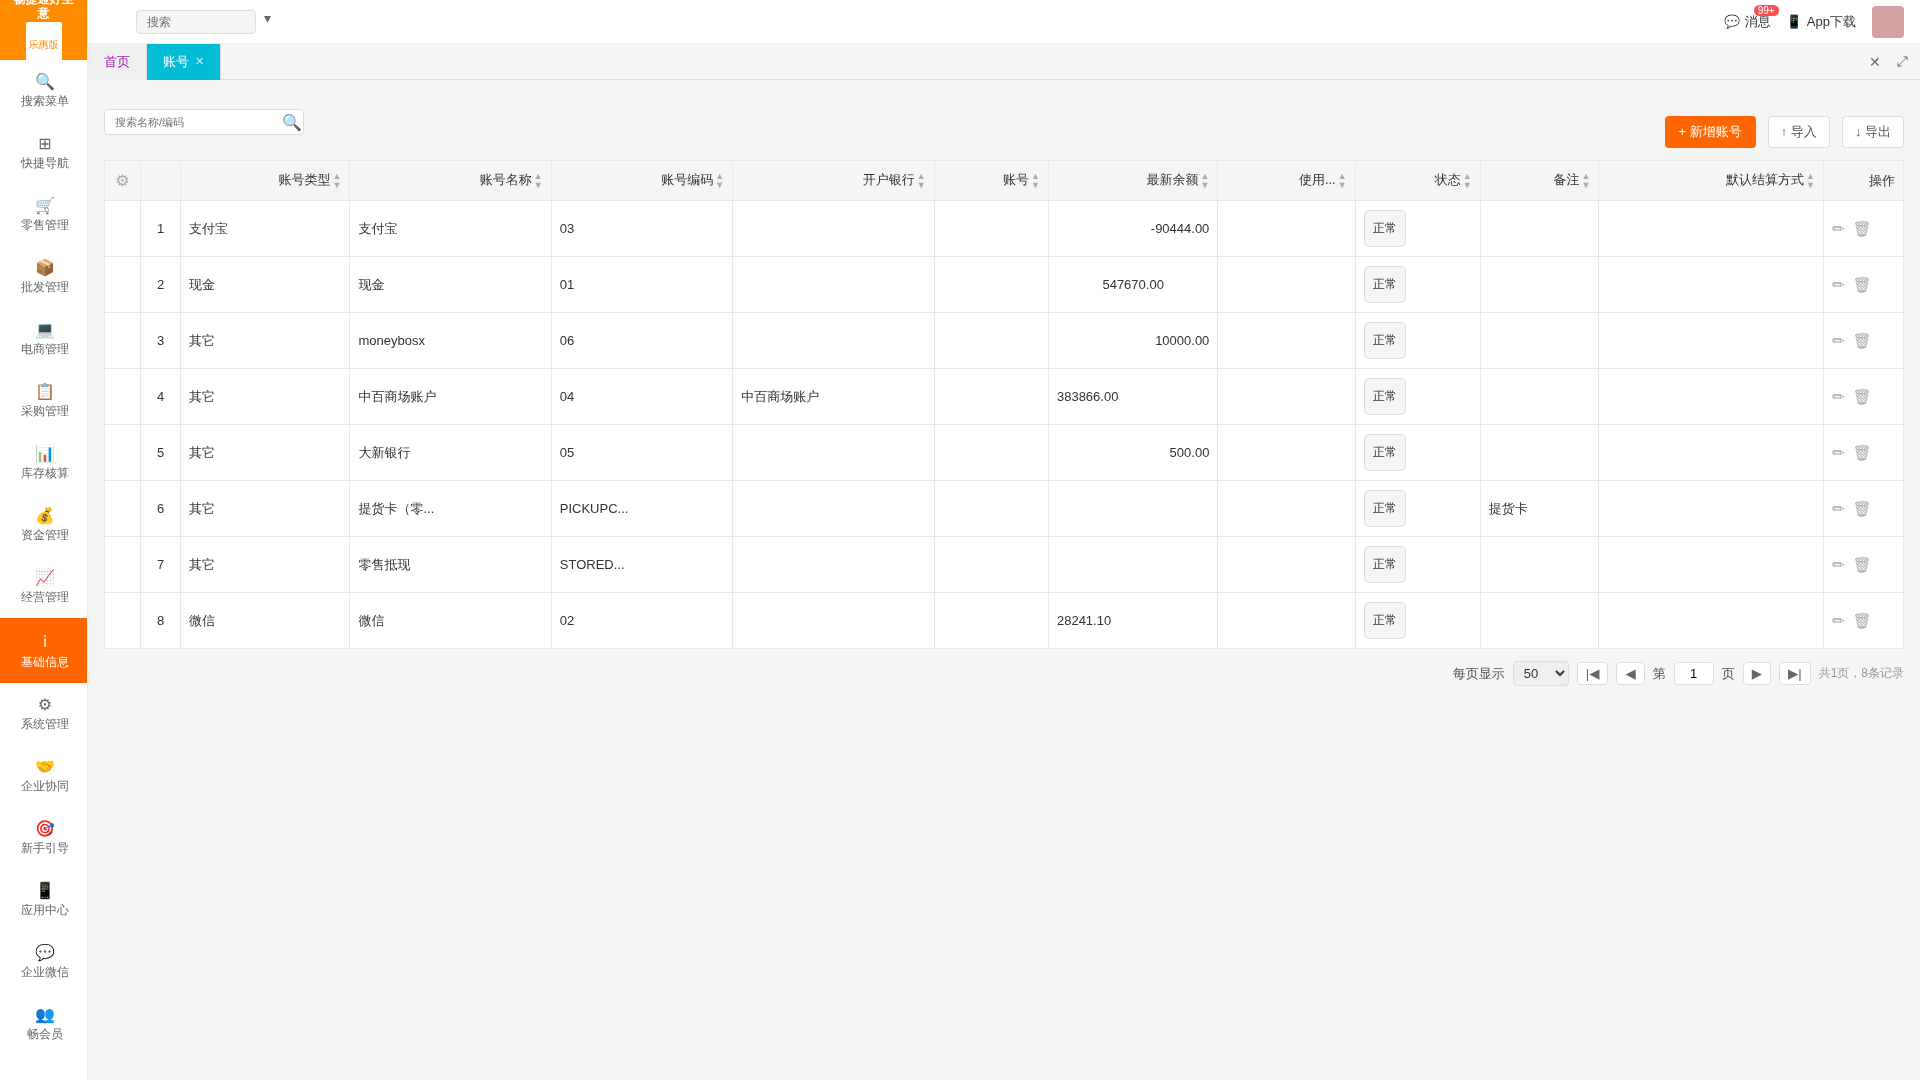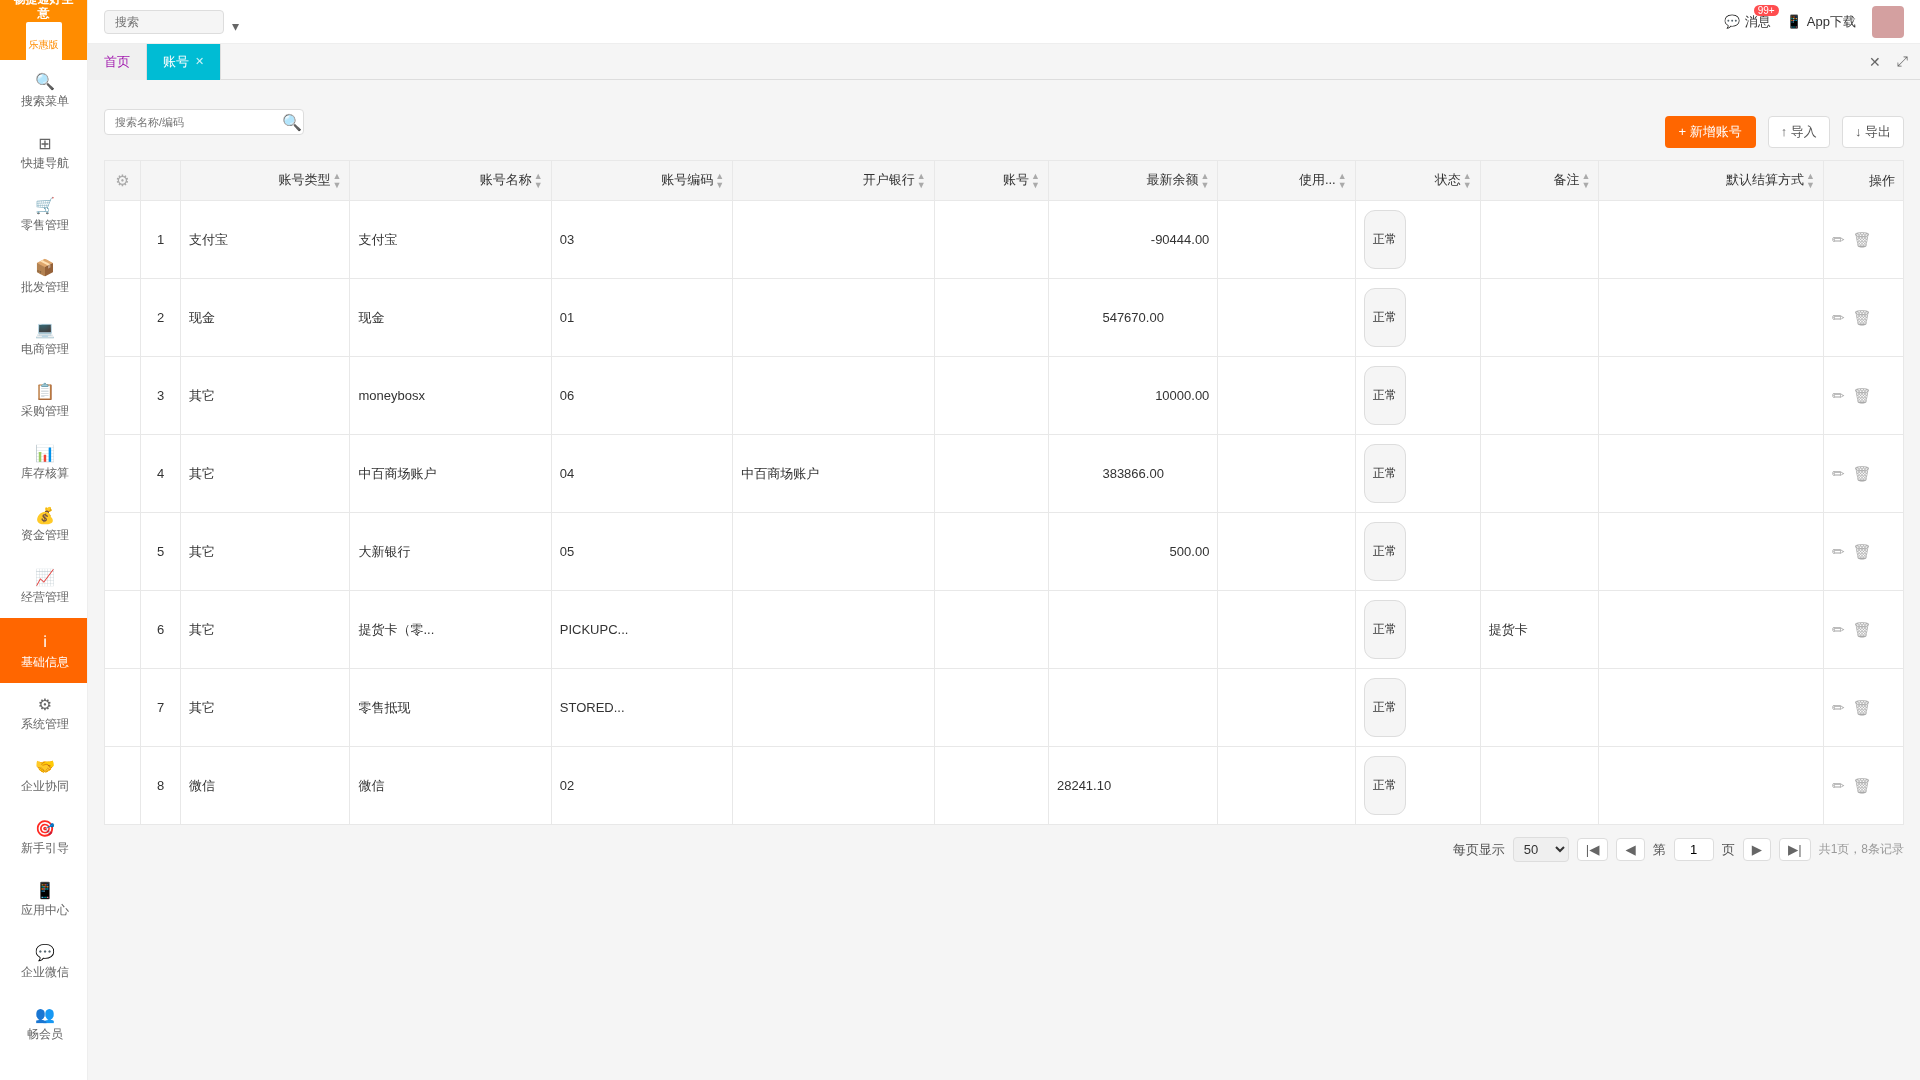--- a/index.html
+++ b/index.html
@@ -83,22 +83,23 @@
       background: #fff;
       display: flex;
       align-items: center;
       justify-content: space-between;
       padding: 0 16px;
       border-bottom: 1px solid #eee;
       flex-shrink: 0;
     }
     .header-left {
       display: flex;
-      align-items: flex-end;
+      align-items: flex-start;
       gap: 8px;
+      margin-left: 32px;
     }
     .header-search {
       background: #f5f5f5;
       border: 1px solid #ddd;
       border-radius: 4px;
       padding: 4px 10px;
       font-size: 12px;
       color: #999;
       width: 120px;
     }
@@ -290,22 +291,22 @@
       border: 1px solid #e8e8e8;
       padding: 9px 8px;
       color: #333;
       white-space: nowrap;
     }
     .status-badge {
       display: inline-block;
       background: #f5f5f5;
       border: 1px solid #ddd;
       color: #333;
-      border-radius: 11px;
-      padding: 20px 8px;
+      border-radius: 5px;
+      padding: 9px 8px;
       font-size: 12px;
     }
     .action-icons {
       display: flex;
       gap: 8px;
       align-items: center;
     }
     .action-icon {
       color: #aaa;
       cursor: pointer;
@@ -592,21 +593,21 @@
     </td>
   </tr>
           <tr>
     <td></td>
     <td style="text-align:center;">4</td>
     <td>其它</td>
     <td>中百商场账户</td>
     <td>04</td>
     <td>中百商场账户</td>
     <td></td>
-    <td style="text-align:center;">383866.00</td>
+    <td style="text-align:left;">383866.00</td>
     <td></td>
     <td><span class="status-badge">正常</span></td>
     <td></td>
     <td></td>
     <td>
       <div class="action-icons">
         <span class="action-icon">✏</span>
         <span class="action-icon">🗑</span>
       </div>
     </td>

